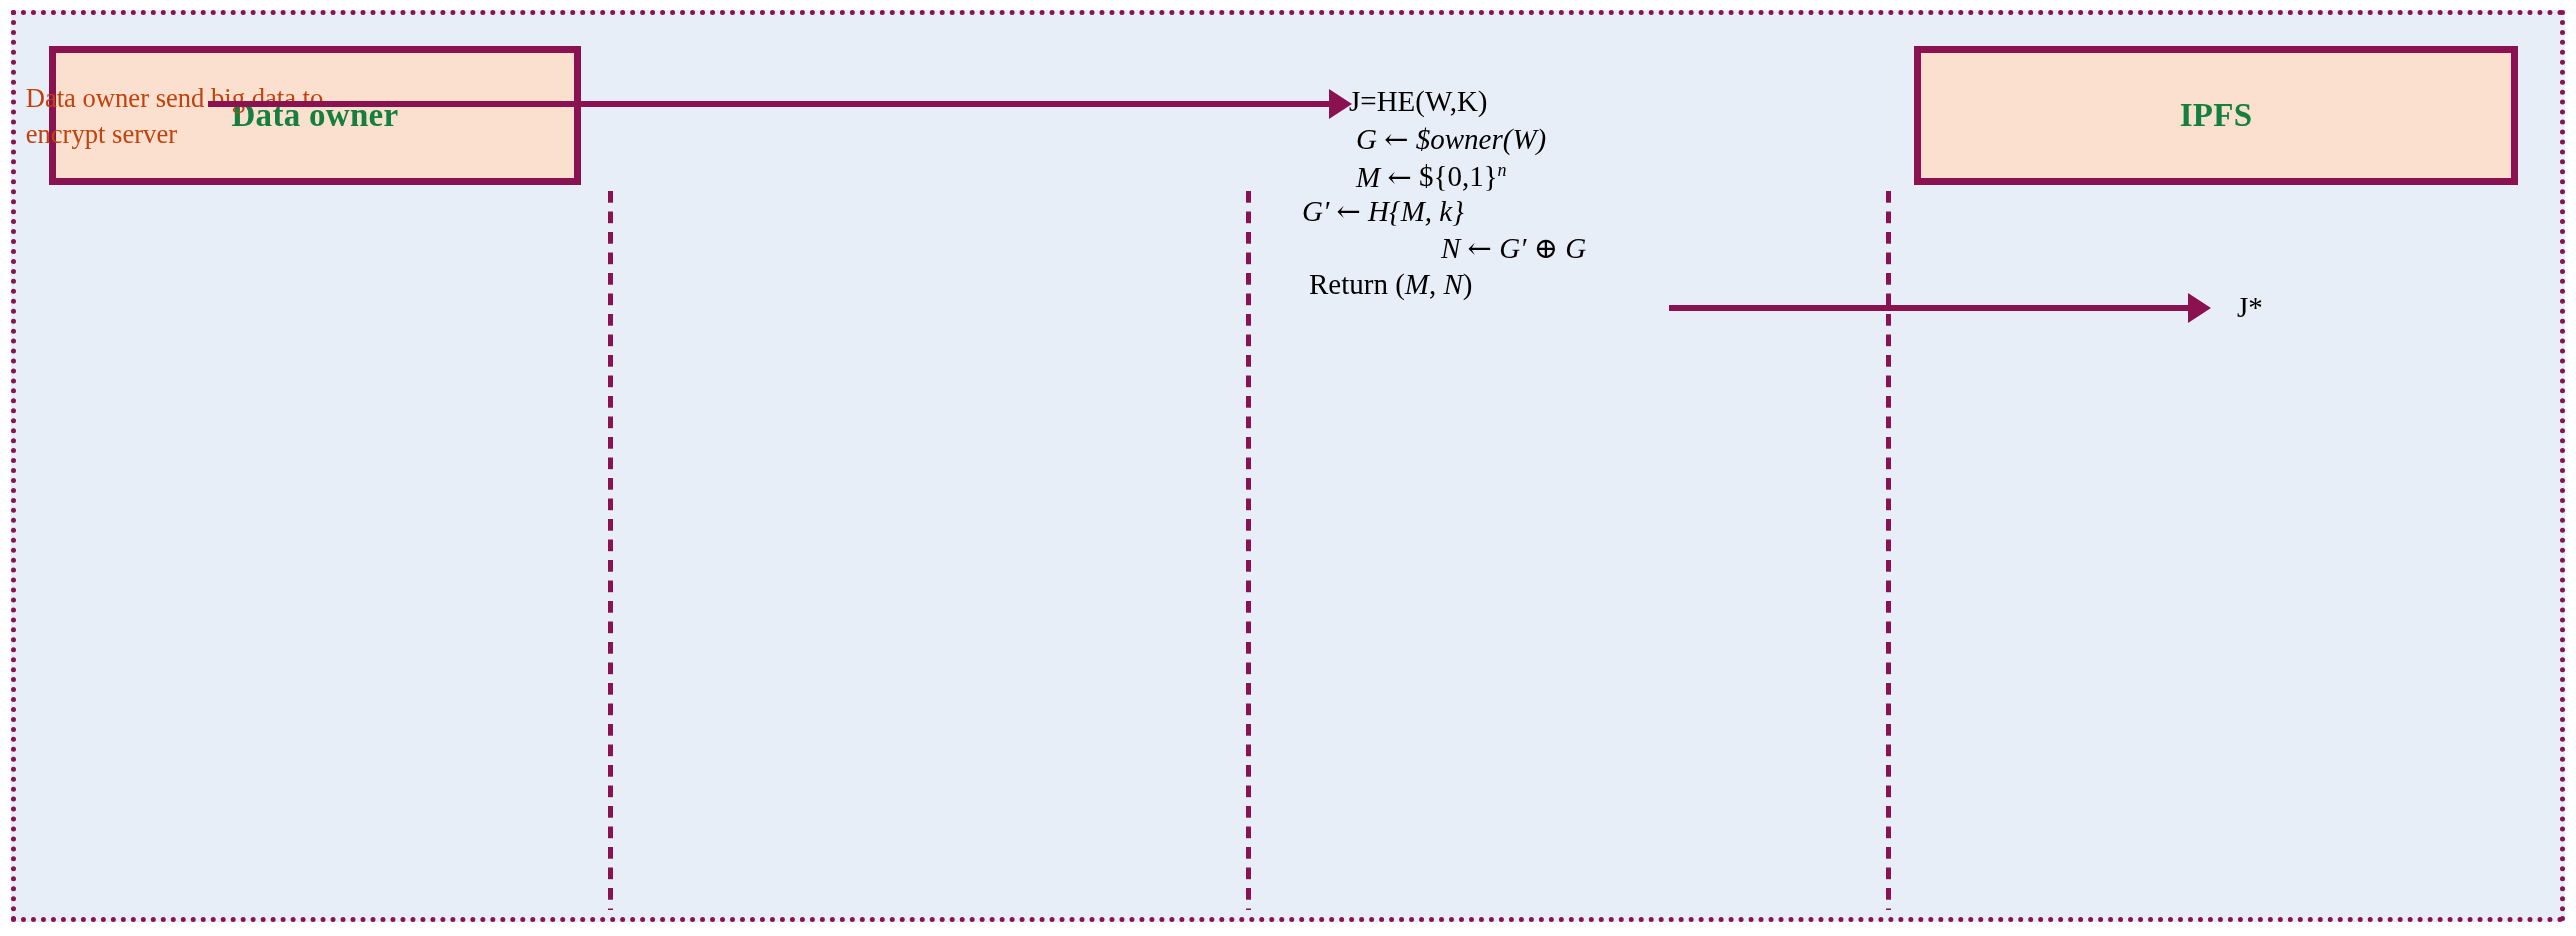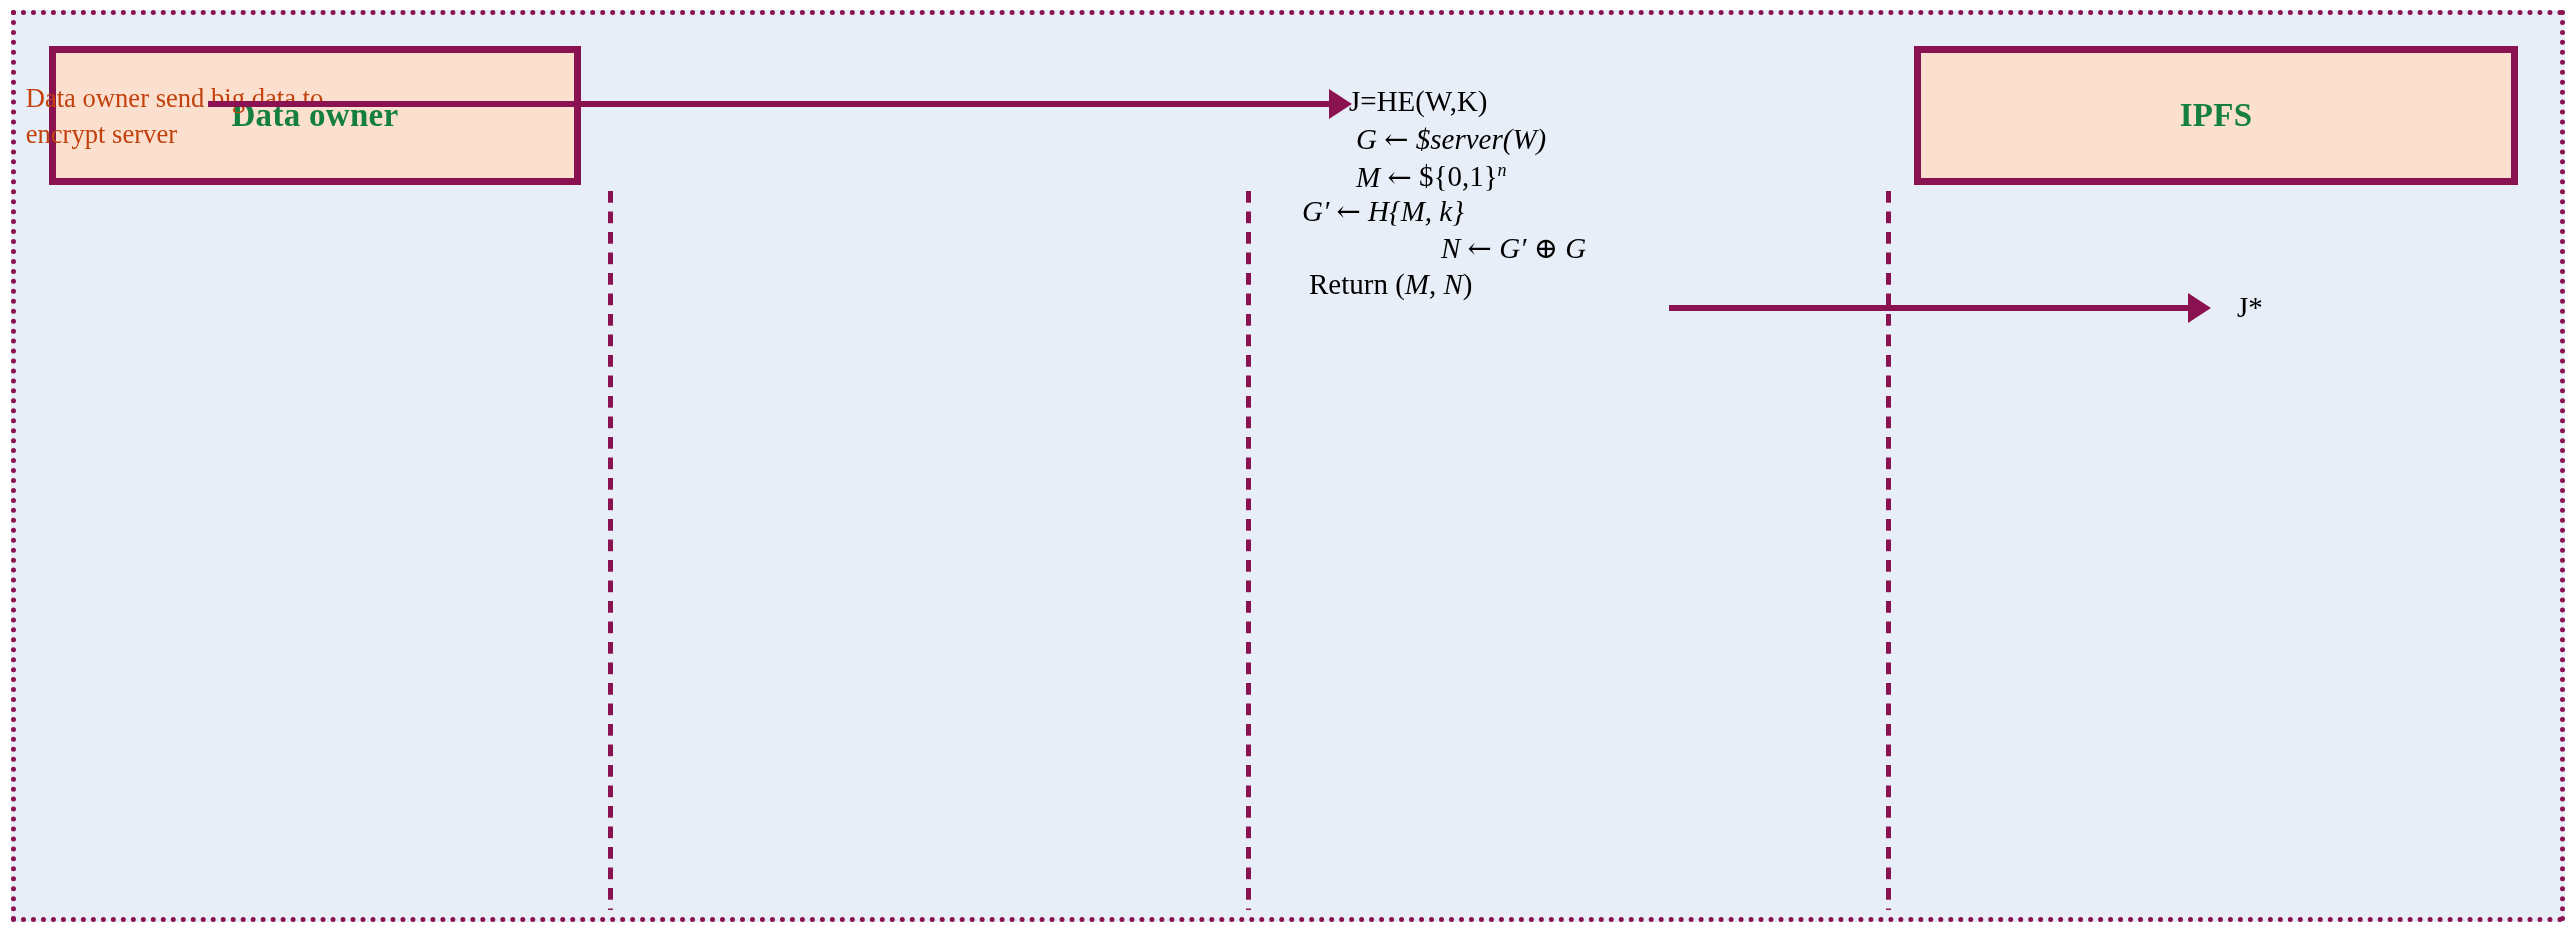--- a/index.html
+++ b/index.html
@@ -134,21 +134,21 @@
     <div class="note" style="left:9.7px; top:66px; width:532px;">Data owner send big data to
 encrypt server</div>
 
     <div class="msg-arrow" style="left:192px; top:86px; width:1122px;"></div>
 
     <div class="formula" style="left:1333px; top:72px;">
       <span class="up">J=HE(W,K)</span>
     </div>
 
     <div class="formula italic" style="left:1340px; top:110px;">
-      <span class="it">G</span>&nbsp;<span class="op">←</span>&nbsp;<span class="it">$server</span><span class="it">(</span><span class="it">W</span><span class="it">)</span>
+      <span class="it">G</span>&nbsp;<span class="op">←</span>&nbsp;<span class="it">$owner</span><span class="it">(</span><span class="it">W</span><span class="it">)</span>
     </div>
 
     <div class="formula italic" style="left:1340px; top:146px;">
       <span class="it">M</span>&nbsp;<span class="op">←</span>&nbsp;<span class="up">${0,1}</span><sup>n</sup>
     </div>
 
     <div class="formula italic" style="left:1286px; top:182px;">
       <span class="it">G</span><span class="prime">′</span>&nbsp;<span class="op">←</span>&nbsp;<span class="it">H</span><span class="it">{</span><span class="it">M</span><span class="it">,&nbsp;</span><span class="it">k</span><span class="it">}</span>
     </div>
 

